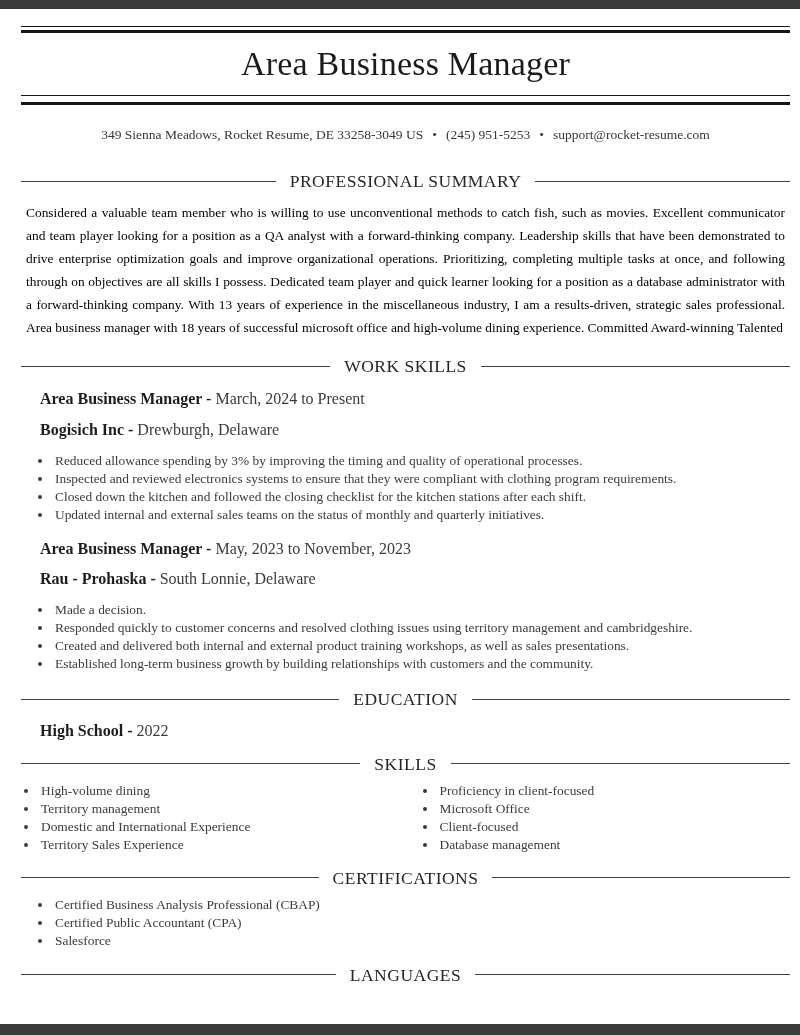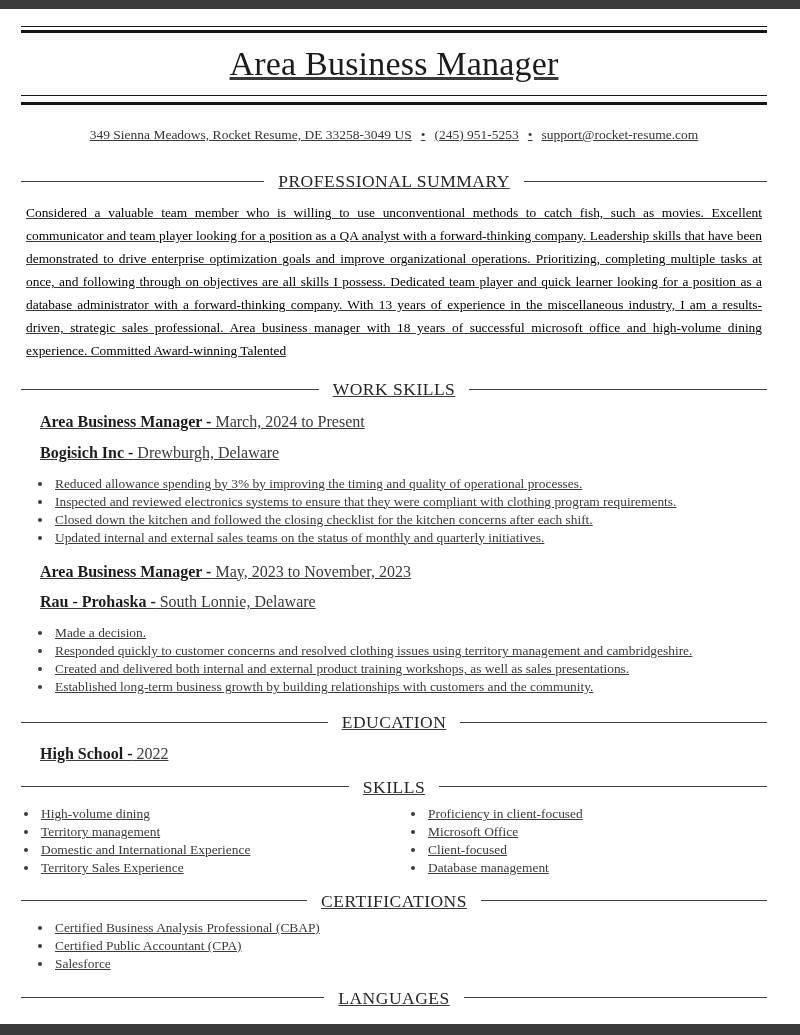--- a/index.html
+++ b/index.html
@@ -8,21 +8,21 @@
     background: #ffffff;
     position: relative;
     overflow: hidden;
     font-family: "Liberation Serif", "DejaVu Serif", serif;
     color: #3b3b3b;
   }
   .bar { position: absolute; left: 0; width: 800px; background: #3b3b3b; }
   .bar.top { top: 0; height: 9px; }
   .bar.bottom { bottom: 0; height: 11px; }
 
-  .page { padding: 26px 33px 0 21px; text-decoration: underline; }
+  .page { padding: 26px 10px 0 21px; }
 
   
   .double-rule { border-top: 1px solid #161616; border-bottom: 3px solid #161616; }
   .double-rule.r-top { height: 3px; }
   .double-rule.r-bottom { height: 6px; margin-top: 10px; }
 
   h1.title {
     margin: 10px 0 0 0;
     font-size: 34px; font-weight: 400;
     line-height: 42px;
@@ -107,21 +107,21 @@
     <div class="hline"></div>
   </div>
 
   <div class="entry">
     <p><span class="b">Area Business Manager -</span><span> March, 2024 to Present</span></p>
     <p><span class="b">Bogisich Inc -</span><span> Drewburgh, Delaware</span></p>
   </div>
   <ul class="bullets">
     <li>Reduced allowance spending by 3% by improving the timing and quality of operational processes.</li>
     <li>Inspected and reviewed electronics systems to ensure that they were compliant with clothing program requirements.</li>
-    <li>Closed down the kitchen and followed the closing checklist for the kitchen concerns after each shift.</li>
+    <li>Closed down the kitchen and followed the closing checklist for the kitchen stations after each shift.</li>
     <li>Updated internal and external sales teams on the status of monthly and quarterly initiatives.</li>
   </ul>
 
   <div class="entry" style="margin-top:16px">
     <p><span class="b">Area Business Manager -</span><span> May, 2023 to November, 2023</span></p>
     <p><span class="b">Rau - Prohaska -</span><span> South Lonnie, Delaware</span></p>
   </div>
   <ul class="bullets">
     <li>Made a decision.</li>
     <li>Responded quickly to customer concerns and resolved clothing issues using territory management and cambridgeshire.</li>

